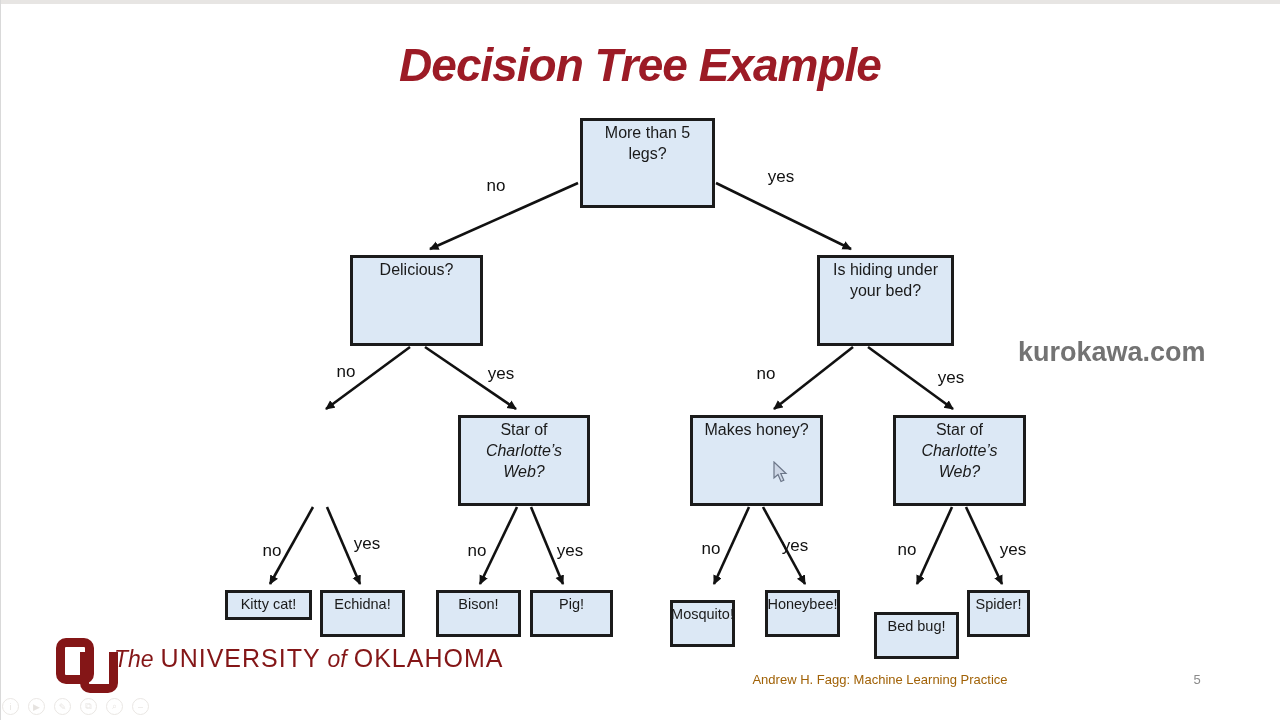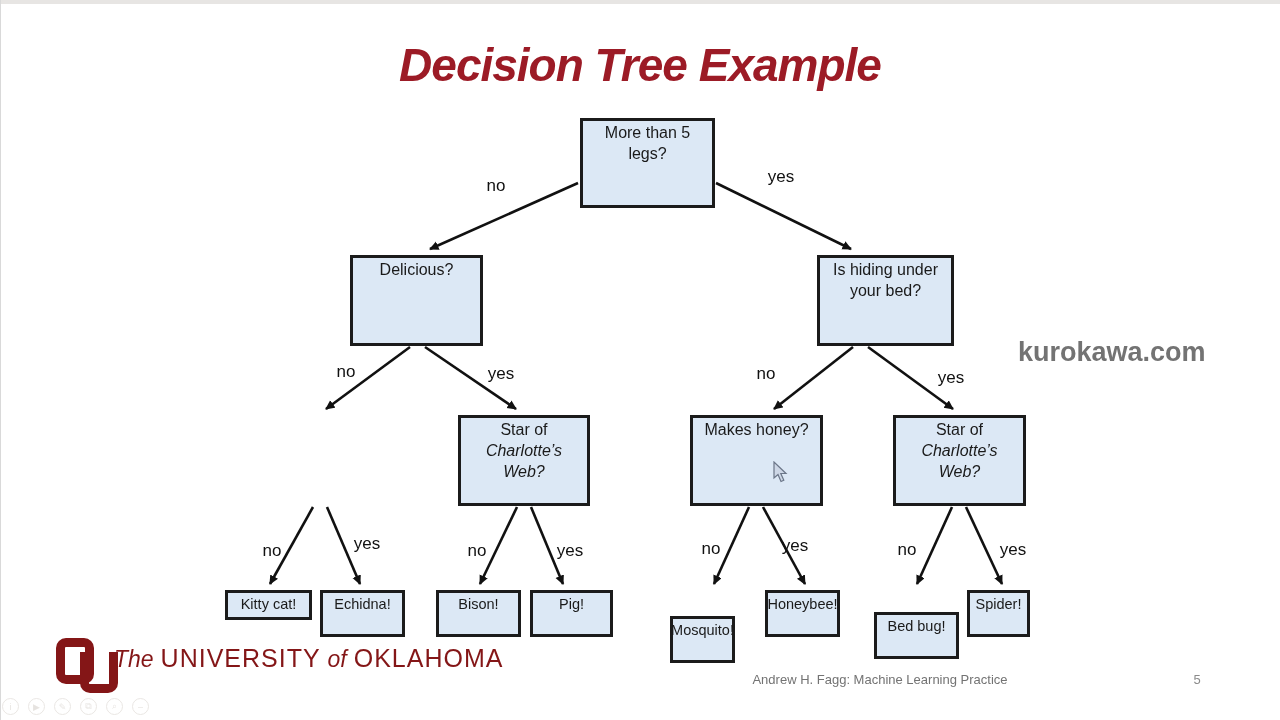--- a/index.html
+++ b/index.html
@@ -24,21 +24,21 @@
   .edge-label{
     position:absolute;transform:translate(-50%,-50%);
     font-size:17px;color:#111;
   }
   .watermark{
     position:absolute;left:998px;top:337px;font-size:27px;font-weight:bold;color:#737373;
     letter-spacing:0px;
     margin-left:20px;
   }
   .footer-text{position:absolute;left:700px;top:672px;width:360px;text-align:center;
-    font-size:13px;color:#737373;}
+    font-size:13px;color:#a16207;}
   .page-number{position:absolute;left:1185px;top:672px;width:24px;text-align:center;
     font-size:13px;color:#8b8b8b;}
   
   .ou-logo{position:absolute;left:54px;top:636px;width:62px;height:66px;}
   .ou-o{position:absolute;left:2px;top:2px;width:20px;height:28px;
     border:9px solid #841617;border-radius:10px;}
   .ou-u{position:absolute;left:26px;top:16px;width:20px;height:32px;
     border:9px solid #841617;border-top:none;border-radius:0 0 10px 10px;}
   .ou-text{position:absolute;left:114px;top:644px;white-space:nowrap;color:#841617;
     font-family:Liberation Sans, sans-serif;font-size:25px;text-align:center;}
@@ -111,21 +111,21 @@
   </div>
   <div class="node leaf" style="left:320px;top:590px;width:85px;height:47px;">
     <span>Echidna!</span>
   </div>
   <div class="node leaf" style="left:436px;top:590px;width:85px;height:47px;">
     <span>Bison!</span>
   </div>
   <div class="node leaf" style="left:530px;top:590px;width:83px;height:47px;">
     <span>Pig!</span>
   </div>
-  <div class="node leaf" style="left:670px;top:616px;width:65px;height:47px;">
+  <div class="node leaf" style="left:670px;top:600px;width:65px;height:47px;">
     <span>Mosquito!</span>
   </div>
   <div class="node leaf" style="left:765px;top:590px;width:75px;height:47px;">
     <span>Honeybee!</span>
   </div>
   <div class="node leaf" style="left:874px;top:590px;width:85px;height:47px;margin-top:22px;">
     <span>Bed bug!</span>
   </div>
   <div class="node leaf" style="left:967px;top:590px;width:63px;height:47px;">
     <span>Spider!</span>

